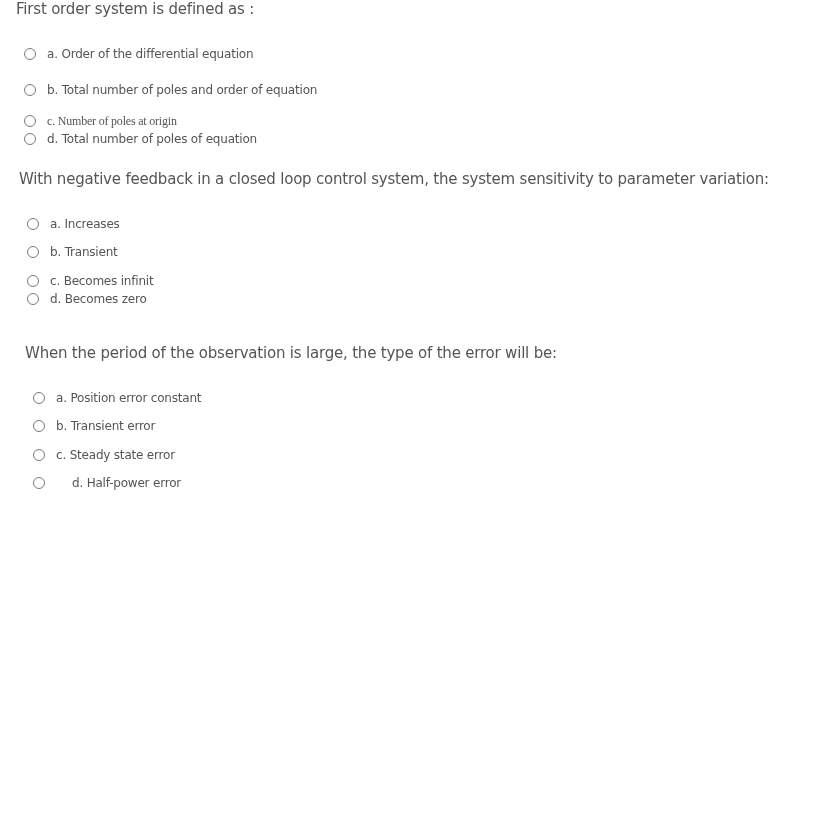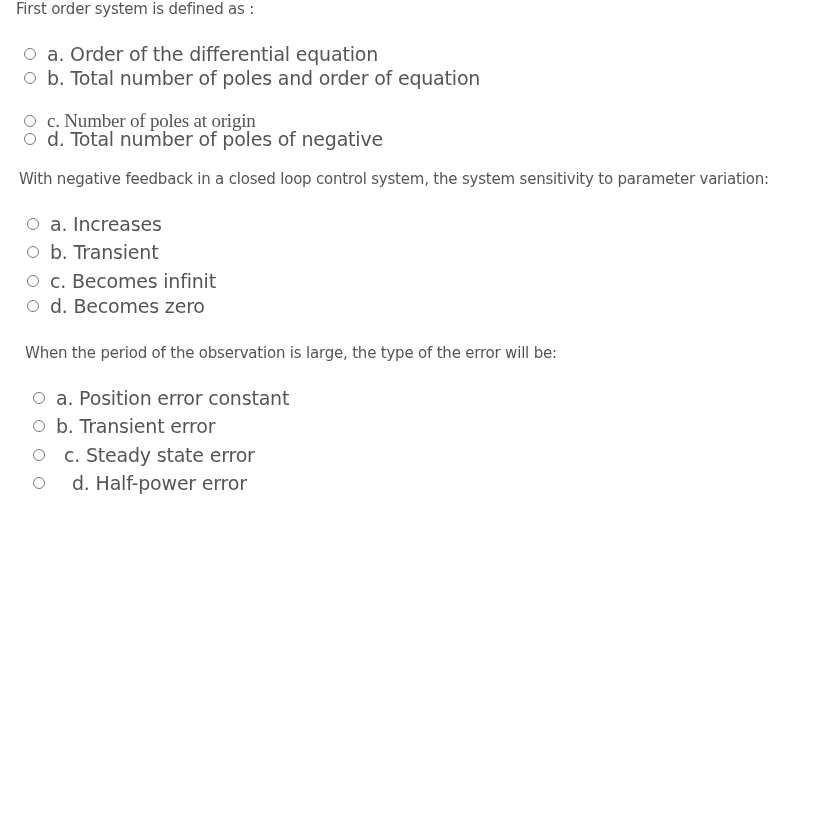--- a/index.html
+++ b/index.html
@@ -45,84 +45,84 @@
       width: 10px;
       height: 10px;
       border: 1.3px solid #7a7a7a;
       border-radius: 50%;
       background: #ffffff;
       box-sizing: content-box;
       margin-right: 11px;
       flex: 0 0 auto;
     }
     .opt-label {
-      font-size: 19px;
+      font-size: 12px;
       color: #555555;
       letter-spacing: -0.2px;
     }
   </style>
 </head>
 <body>
 
 <div class="question" style="top:0; left:0;">
   <div class="q-text" style="left:16px; top:0px;">First order system is defined as :</div>
   <ul class="options" style="left:24px; top:44px;">
     <li class="option" style="top:0px;">
       <span class="radio"></span>
       <span class="opt-label">a. Order of the differential equation</span>
     </li>
-    <li class="option" style="top:24px;">
+    <li class="option" style="top:36px;">
       <span class="radio"></span>
       <span class="opt-label">b. Total number of poles and order of equation</span>
     </li>
     <li class="option" style="top:67px;font-family:Liberation Serif, serif;">
       <span class="radio"></span>
       <span class="opt-label">c. Number of poles at origin</span>
     </li>
     <li class="option" style="top:85px;">
       <span class="radio"></span>
-      <span class="opt-label">d. Total number of poles of negative</span>
+      <span class="opt-label">d. Total number of poles of equation</span>
     </li>
   </ul>
 </div>
 
 <div class="question" style="top:0; left:0;">
   <div class="q-text" style="left:19px; top:170px;">With negative feedback in a closed loop control system, the system sensitivity to parameter variation:</div>
   <ul class="options" style="left:27px; top:214px;">
     <li class="option" style="top:0px;">
       <span class="radio"></span>
       <span class="opt-label">a. Increases</span>
     </li>
     <li class="option" style="top:28px;">
       <span class="radio"></span>
       <span class="opt-label">b. Transient</span>
     </li>
     <li class="option" style="top:57px;">
       <span class="radio"></span>
       <span class="opt-label">c. Becomes infinit</span>
     </li>
-    <li class="option" style="top:82px;text-align:right;">
+    <li class="option" style="top:75px;text-align:right;">
       <span class="radio"></span>
       <span class="opt-label">d. Becomes zero</span>
     </li>
   </ul>
 </div>
 
 <div class="question" style="top:0; left:0;">
   <div class="q-text" style="left:25px; top:344px;">When the period of the observation is large, the type of the error will be:</div>
   <ul class="options" style="left:33px; top:388px;">
     <li class="option" style="top:0px;text-align:right;">
       <span class="radio"></span>
       <span class="opt-label">a. Position error constant</span>
     </li>
     <li class="option" style="top:28px;text-align:center;">
       <span class="radio"></span>
       <span class="opt-label">b. Transient error</span>
     </li>
-    <li class="option" style="top:57px;gap:8px;">
+    <li class="option" style="top:57px;">
       <span class="radio"></span>
       <span class="opt-label">c. Steady state error</span>
     </li>
     <li class="option" style="top:85px;gap:16px;">
       <span class="radio"></span>
       <span class="opt-label">d. Half-power error</span>
     </li>
   </ul>
 </div>
 

